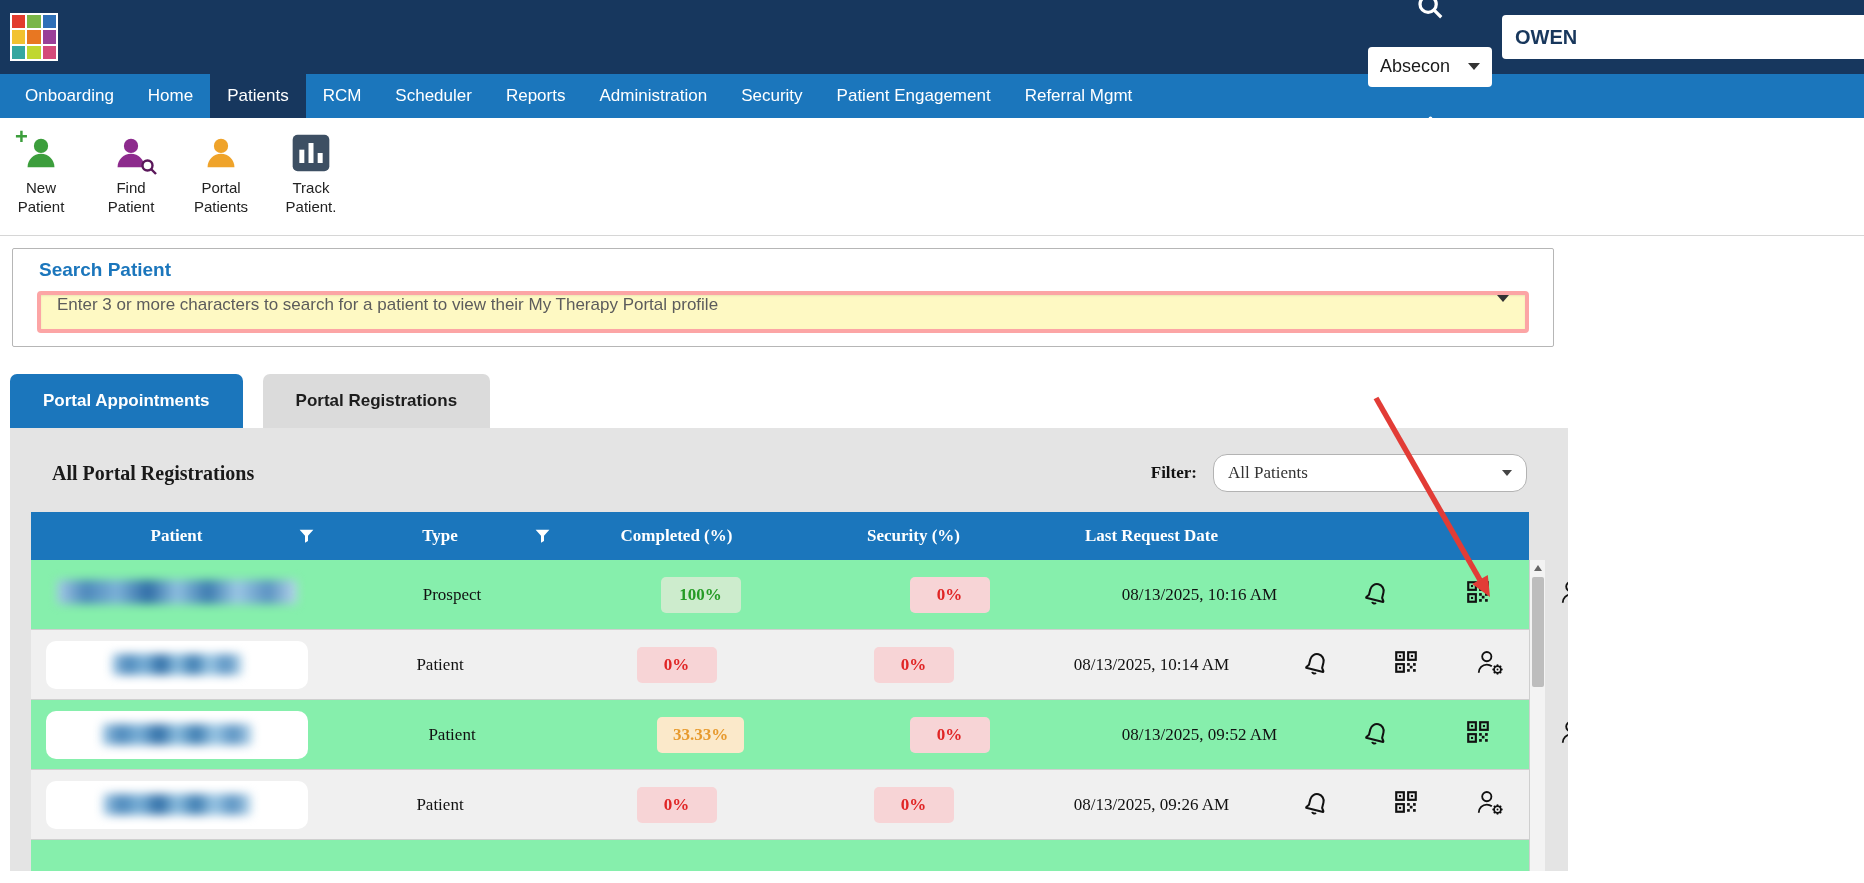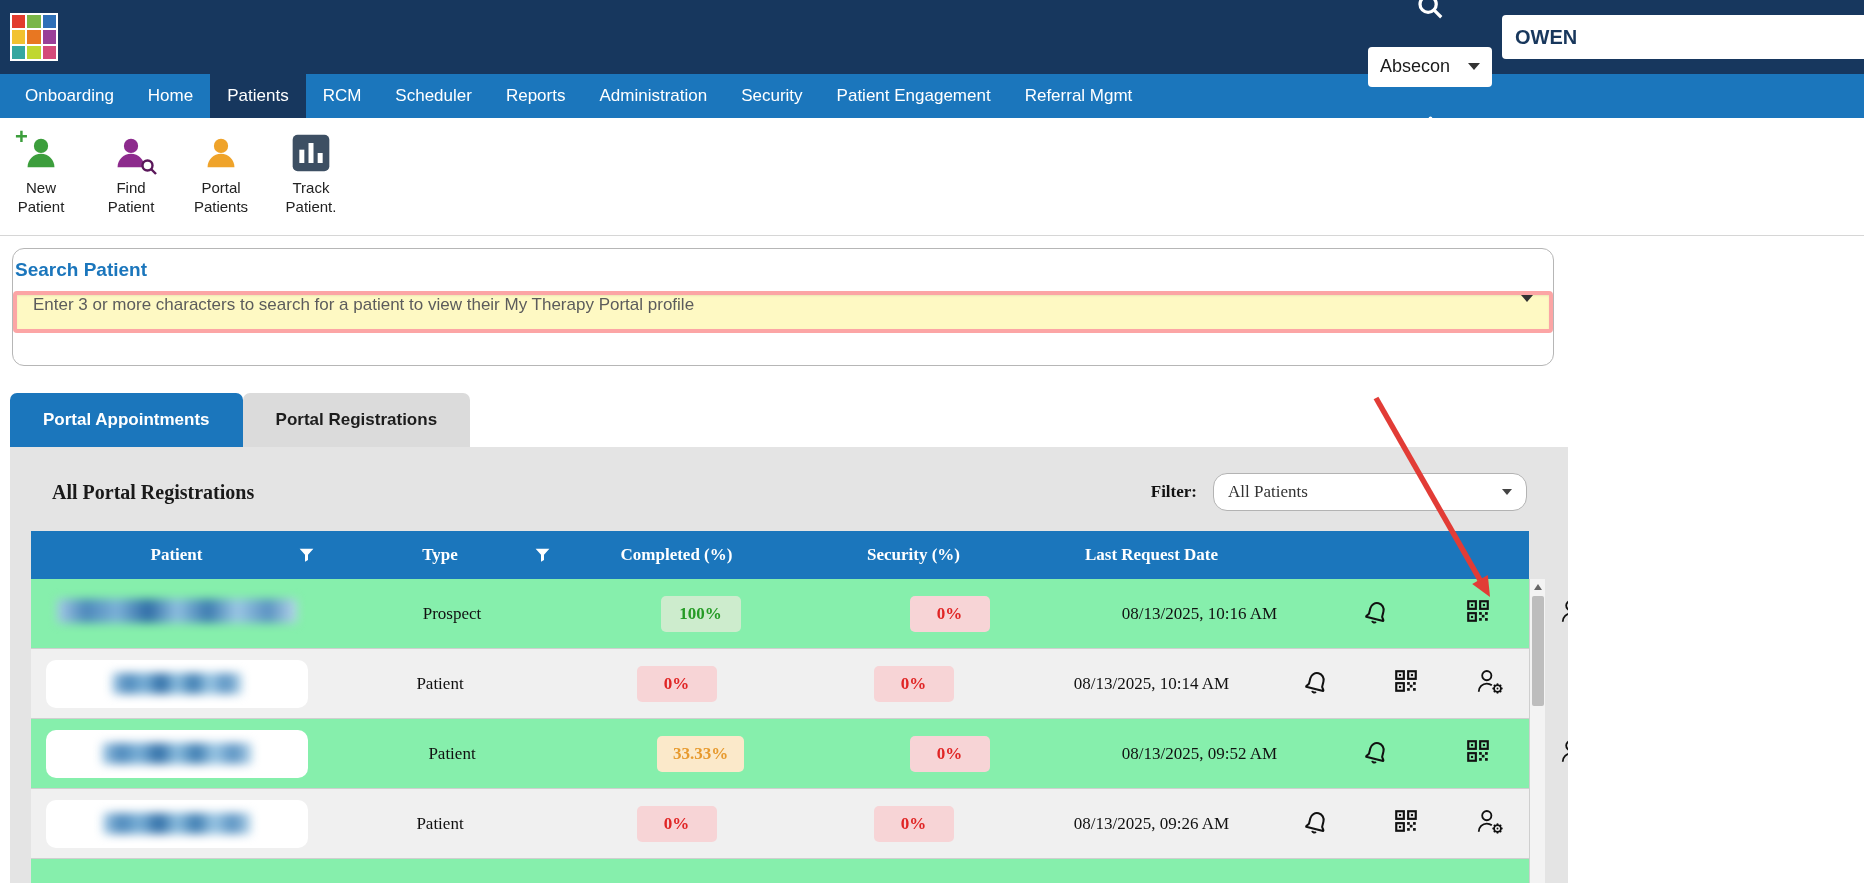--- a/index.html
+++ b/index.html
@@ -42,30 +42,30 @@
   
   .toolbar { height:118px; background:#fff; border-bottom:1px solid #d6d6d6; display:flex;
              align-items:flex-start; padding:14px 0 0 8px; gap:24px; }
   .tool { display:flex; flex-direction:column; align-items:center; min-width:66px; gap:5px; cursor:pointer; }
   .tool-icon { position:relative; height:42px; display:flex; align-items:center; }
   .plus { position:absolute; left:-6px; top:-8px; color:#3c9e3c; font-size:22px; font-weight:900; }
   .mag { position:absolute; right:-7px; bottom:-2px; }
   .tool-label { font-size:15px; color:#222; text-align:center; line-height:1.25; }
 
   
-  .search-section { margin:12px 0 0 12px; width:1542px; height:118px; border:1px solid #b6b6b6;
-                    border-radius:12px; padding:10px 0 14px; background:#fff; }
+  .search-section { margin:12px 0 0 12px; width:1542px; height:99px; border:1px solid #b6b6b6;
+                    border-radius:2px; padding:10px 24px 14px; background:#fff; }
   .search-title { color:#1b76bc; font-size:19px; font-weight:bold; margin:0 0 10px 2px; }
   .search-select { border:4px solid #fca5a5; border-radius:4px; height:42px; display:flex;
                    align-items:flex-start; justify-content:space-between; padding:0 16px;
                    background:#fef9c3; cursor:pointer; box-shadow:inset 0 1px 2px rgba(0,0,0,.08); }
   .search-placeholder { color:#5c5c5c; font-size:17px; }
 
   
-  .tabs-row { display:flex; gap:0; margin:27px 0 0 10px; }
+  .tabs-row { display:flex; gap:20px; margin:27px 0 0 10px; }
   .tab { height:54px; display:flex; align-items:center; padding:0 33px; font-size:17px;
          font-weight:bold; border-radius:7px 7px 0 0; cursor:pointer; }
   .tab-blue { background:#1b76bc; color:#fff; }
   .tab-gray { background:#dbdbdb; color:#1d1d1d; }
 
   
   .panel { background:#e4e4e4; width:1558px; height:443px; margin-left:10px; overflow:hidden;font-family:Liberation Serif, serif; }
   .panel-header { display:flex; align-items:center; padding:26px 41px 20px 42px; height:84px; }
   .panel-title { font-size:20px; font-weight:bold; color:#1a1a1a; }
   .filter-group { margin-left:auto; display:flex; align-items:center; gap:16px; }

